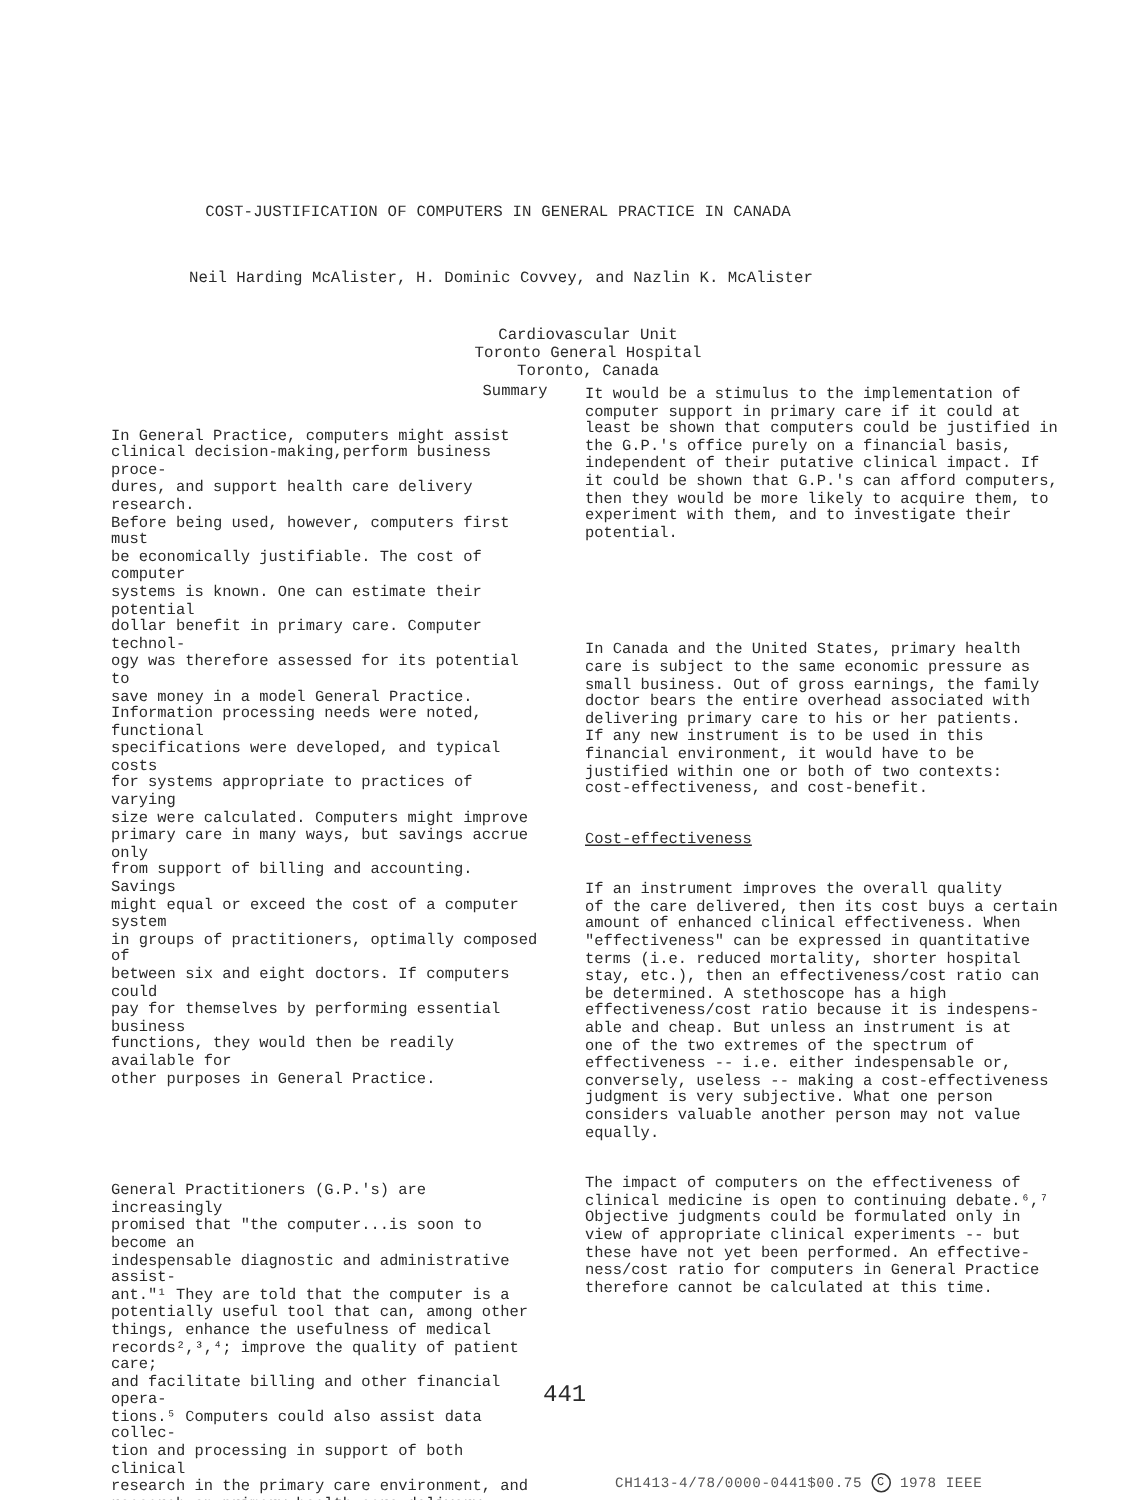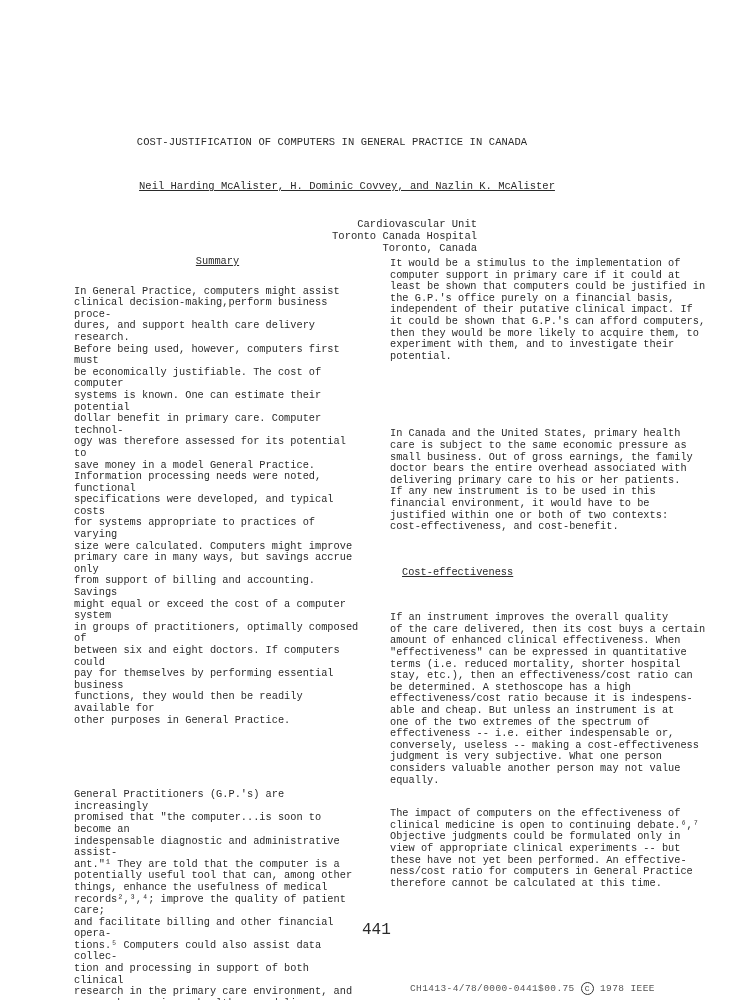--- a/index.html
+++ b/index.html
@@ -6,37 +6,36 @@
     body {
       width: 755px; height: 1000px; position: relative; overflow: hidden;
       font-family: "Liberation Mono", "DejaVu Sans Mono", monospace;
       color: #2a2a2a;
     }
     .title {
       position: absolute; top: 136px; left: 0; width: 664px; text-align: center;
       font-size: 10.5px; letter-spacing: 0.1px;
     }
     .authors {
-      position: absolute; top: 180px; left: 17px; width: 660px; text-align: center;
+      position: absolute; top: 180px; left: 4px; width: 660px; text-align: center;
       font-size: 10.5px;
-      text-decoration: underline;
     }
     .affil {
-      position: absolute; top: 218px; left: 307px; width: 170px; text-align: right;
+      position: absolute; top: 218px; left: 307px; width: 170px; text-align: center;
       font-size: 10.5px; line-height: 12px;
     }
     .col {
       position: absolute; font-size: 10.3px; line-height: 11.6px;
     }
     .col-left { left: 70px; top: 256px; width: 295px; }
     .col-right { left: 386px; top: 254px; width: 325px; }
     .heading {
-      text-align: center; text-decoration: underline; margin: 0;
+      text-align: right; margin: 0;
     }
-    .subheading { text-decoration: underline; margin: 16px; }
+    .subheading { text-decoration: underline; margin: 4px; }
     p { margin: 4px; white-space: pre-line; }
     .gap-s { height: 11px; }
     .gap-m { height: 14px; }
     .gap-l { height: 30px; }
     .page-num {
       position: absolute; top: 921px; left: 362px; font-size: 16px;
     }
     .copyright {
       position: absolute; top: 934px; left: 410px; font-size: 9.5px; color: #555;
       letter-spacing: 0.4px;
@@ -48,21 +47,21 @@
       vertical-align: middle; color: #333;
     }
   </style>
 </head>
 <body>
 
 <div class="title">COST-JUSTIFICATION OF COMPUTERS IN GENERAL PRACTICE IN CANADA</div>
 <div class="authors">Neil Harding McAlister, H. Dominic Covvey, and Nazlin K. McAlister</div>
 <div class="affil">
   <div>Cardiovascular Unit</div>
-  <div>Toronto Canada Hospital</div>
+  <div>Toronto General Hospital</div>
   <div>Toronto, Canada</div>
 </div>
 
 <div class="col col-left">
   <p class="heading">Summary</p>
   <div class="gap-m"></div>
   <p>In General Practice, computers might assist
 clinical decision-making,perform business proce-
 dures, and support health care delivery research.
 Before being used, however, computers first must

